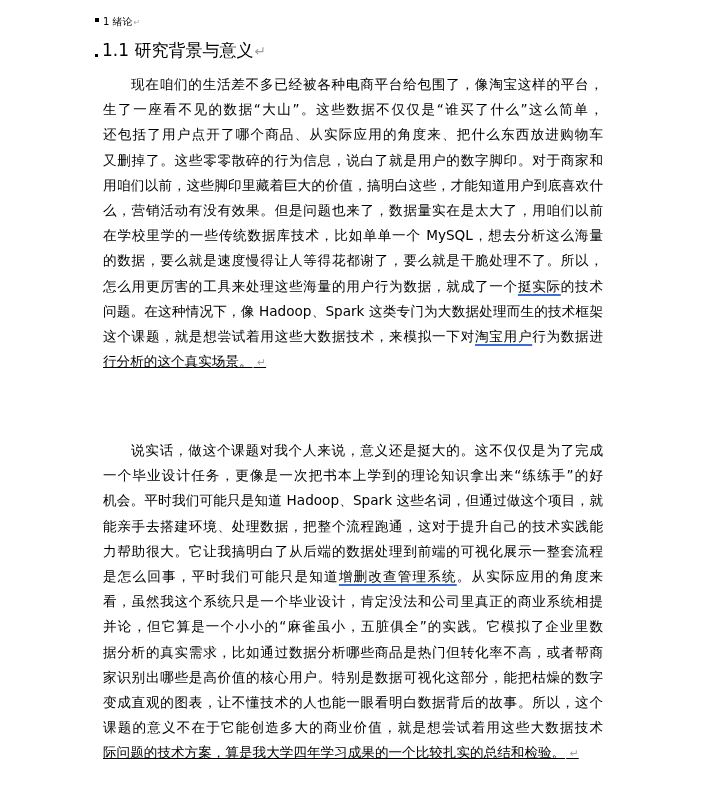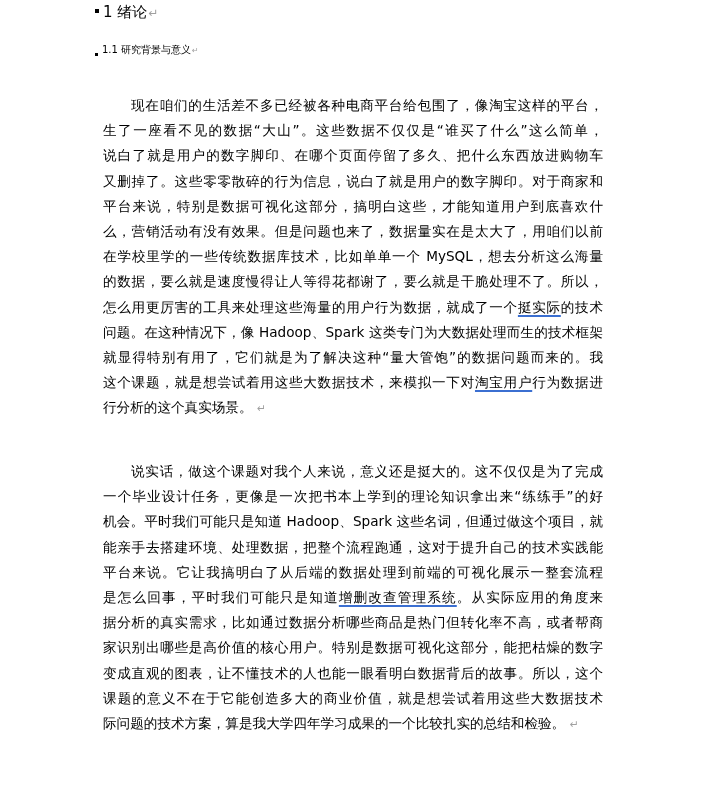--- a/index.html
+++ b/index.html
@@ -1,63 +1,64 @@
 <!DOCTYPE html>
 <html><head>
   <meta charset="utf-8">
   <style>
     html, body { margin: 0; padding: 0; background: #ffffff; }
     body { width: 705px; height: 796px; position: relative; overflow: hidden;
            font-family: "DejaVu Sans", "Liberation Sans", sans-serif; color: #000; }
     .page { position: absolute; left: 0; top: 0; width: 705px; height: 796px; }
-    .h1 { position: absolute; left: 95px; top: 2px; font-size: 15px; line-height: 20px; white-space: nowrap; }
-    .h2 { position: absolute; left: 95px; top: 41px; font-size: 10px; line-height: 18px; white-space: nowrap; }
+    .h1 { position: absolute; left: 95px; top: 12px; font-size: 10px; line-height: 20px; white-space: nowrap; }
+    .h2 { position: absolute; left: 95px; top: 41px; font-size: 17px; line-height: 18px; white-space: nowrap; }
     .bullet { display: inline-block; width: 4px; height: 4px; background: #000; vertical-align: middle; margin-right: 4px; position: relative; top: -2px; }
     .h2 .bullet { top: 4px; width: 3px; height: 3px; }
     .mark { color: #a0a0a0; font-size: 0.8em; margin-left: 1px; }
     .para { position: absolute; left: 103px; width: 500px; font-size: 13.6px; line-height: 25.2px; text-align: justify; }
     .para .line { display: block; white-space: nowrap; height: 25.2px; text-align-last: justify; text-align: justify; }
-    .para .line.last { text-align-last: left; }
-    .para .line.indent { padding-left: 28px; margin-top: 21px; }
+    .para .line.last { text-align-last: left; text-decoration: underline; }
+    .para .line.indent { padding-left: 28px; }
     .ul { text-decoration: underline; text-decoration-color: #3b6fd1; text-decoration-thickness: 2px; text-underline-offset: 3px; }
     #p1 { top: 72px; }
     #p2 { top: 438px; }
   </style>
 </head>
 <body>
 
 <div class="page">
   <div class="h1">
     <span class="bullet"></span><span>1</span>&nbsp;<span>绪论</span><span class="mark">↵</span>
   </div>
   <div class="h2">
     <span class="bullet"></span><span>1.1</span>&nbsp;<span>研究背景与意义</span><span class="mark">↵</span>
   </div>
 
   <div class="para" id="p1">
       <span class="line indent">现在咱们的生活差不多已经被各种电商平台给包围了，像淘宝这样的平台，</span>
       <span class="line">生了一座看不见的数据“大山”。这些数据不仅仅是“谁买了什么”这么简单，</span>
-      <span class="line">说白了就是用户的数字脚印、在哪个页面停留了多久、把什么东西放进购物车</span>
+      <span class="line">还包括了用户点开了哪个商品、从实际应用的角度来、把什么东西放进购物车</span>
       <span class="line">又删掉了。这些零零散碎的行为信息，说白了就是用户的数字脚印。对于商家和</span>
-      <span class="line">平台来说，特别是数据可视化这部分，搞明白这些，才能知道用户到底喜欢什</span>
+      <span class="line">用咱们以前，这些脚印里藏着巨大的价值，搞明白这些，才能知道用户到底喜欢什</span>
       <span class="line">么，营销活动有没有效果。但是问题也来了，数据量实在是太大了，用咱们以前</span>
       <span class="line">在学校里学的一些传统数据库技术，比如单单一个 MySQL，想去分析这么海量</span>
       <span class="line">的数据，要么就是速度慢得让人等得花都谢了，要么就是干脆处理不了。所以，</span>
       <span class="line"><span>怎么用更厉害的工具来处理这些海量的用户行为数据，就成了一个</span><span class="ul">挺实际</span><span>的技术</span></span>
       <span class="line">问题。在这种情况下，像 Hadoop、Spark 这类专门为大数据处理而生的技术框架</span>
-      <span class="line">就显得特别有用了，它们就是为了解决这种“量大管饱”的数据问题而来的。我</span>
       <span class="line"><span>这个课题，就是想尝试着用这些大数据技术，来模拟一下对</span><span class="ul">淘宝用户</span><span>行为数据进</span></span>
       <span class="line last">行分析的这个真实场景。<span class="mark"> ↵</span></span>
     </div>
   <div class="para" id="p2">
       <span class="line indent">说实话，做这个课题对我个人来说，意义还是挺大的。这不仅仅是为了完成</span>
       <span class="line">一个毕业设计任务，更像是一次把书本上学到的理论知识拿出来“练练手”的好</span>
       <span class="line">机会。平时我们可能只是知道 Hadoop、Spark 这些名词，但通过做这个项目，就</span>
       <span class="line">能亲手去搭建环境、处理数据，把整个流程跑通，这对于提升自己的技术实践能</span>
-      <span class="line">平台来说。它让我搞明白了从后端的数据处理到前端的可视化展示一整套流程</span>
+      <span class="line">力帮助很大。它让我搞明白了从后端的数据处理到前端的可视化展示一整套流程</span>
       <span class="line"><span>是怎么回事，平时我们可能只是知道</span><span class="ul">增删改查管理系统</span><span>。从实际应用的角度来</span></span>
+      <span class="line">看，虽然我这个系统只是一个毕业设计，肯定没法和公司里真正的商业系统相提</span>
+      <span class="line">并论，但它算是一个小小的“麻雀虽小，五脏俱全”的实践。它模拟了企业里数</span>
       <span class="line">据分析的真实需求，比如通过数据分析哪些商品是热门但转化率不高，或者帮商</span>
       <span class="line">家识别出哪些是高价值的核心用户。特别是数据可视化这部分，能把枯燥的数字</span>
       <span class="line">变成直观的图表，让不懂技术的人也能一眼看明白数据背后的故事。所以，这个</span>
       <span class="line">课题的意义不在于它能创造多大的商业价值，就是想尝试着用这些大数据技术</span>
       <span class="line last">际问题的技术方案，算是我大学四年学习成果的一个比较扎实的总结和检验。<span class="mark"> ↵</span></span>
     </div>
 </div>
 
 </body></html>

